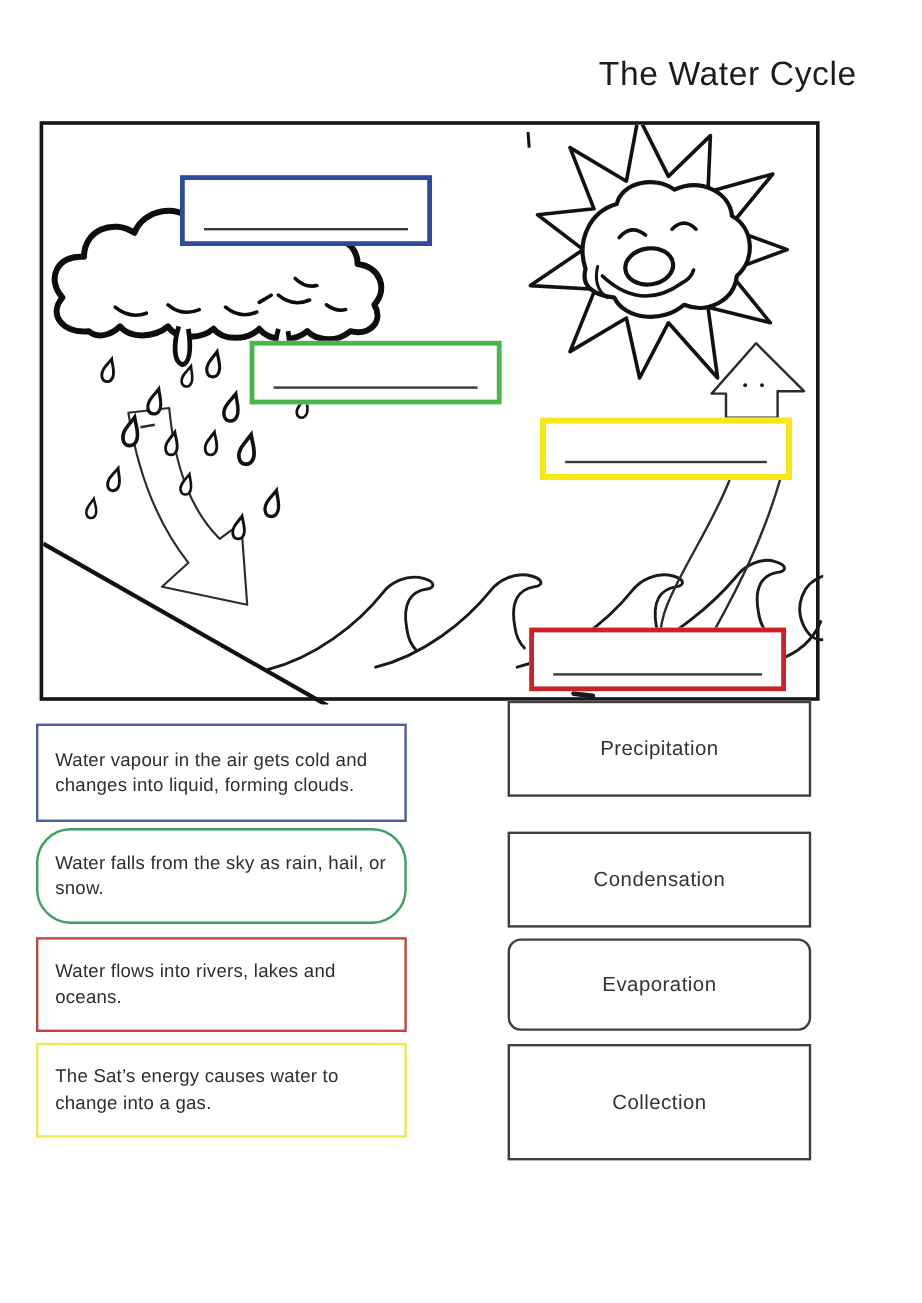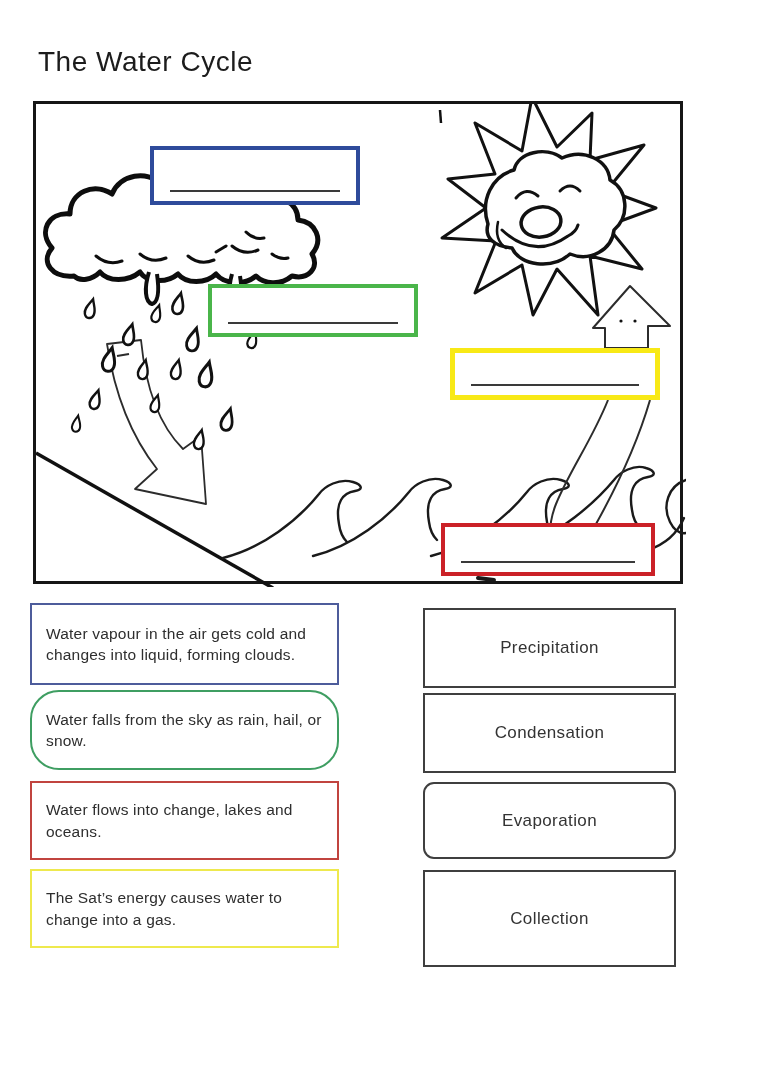--- a/index.html
+++ b/index.html
@@ -1,21 +1,21 @@
 <!DOCTYPE html>
 <html><head>
 <meta charset="utf-8">
 <style>
   * { margin:0; padding:0; box-sizing:border-box; }
   html,body { background:#fff; }
   body { font-family:"Liberation Sans", sans-serif; }
   .page { position:relative; width:768px; height:1086px; background:#fff; overflow:hidden; }
 
-  .title { position:absolute; top:46px; left:0; width:714px; text-align:left;
-           font-size:28px; font-weight:500; letter-spacing:.5px; color:#1c1c1c;padding-left:38px; }
+  .title { position:absolute; top:46px; left:0; width:714px; text-align:right;
+           font-size:28px; font-weight:500; letter-spacing:.5px; color:#1c1c1c; }
 
   .frame { position:absolute; left:33px; top:101px; width:650px; height:483px;
            border:3px solid #161616; background:#fff; }
   .frame svg { position:absolute; left:0; top:0; }
 
   .dbox { position:absolute; background:#fff; border:4px solid; }
   .dbox .line { position:absolute; bottom:9px; left:8%; width:84%; border-bottom:2px solid #3a3a3a; }
 
   .desc { position:absolute; left:30px; width:309px; background:#fff; border:2px solid;
           display:flex; align-items:center; padding:2px 8px 2px 14px;
@@ -127,27 +127,27 @@
 
   <section>
 
     <div class="desc" style="top: 603px; height: 82px; border-color: rgb(77, 92, 155);">
       <span>Water vapour in the air gets cold and changes into liquid, forming clouds.</span>
     </div>
     <div class="desc" style="top: 690px; height: 80px; border-color: rgb(63, 158, 98); border-radius: 29px;">
       <span>Water falls from the sky as rain, hail, or snow.</span>
     </div>
     <div class="desc" style="top: 781px; height: 79px; border-color: rgb(193, 68, 63);">
-      <span>Water flows into change, lakes and oceans.</span>
+      <span>Water flows into rivers, lakes and oceans.</span>
     </div>
     <div class="desc" style="top: 869px; height: 79px; border-color: rgb(238, 233, 78);">
       <span>The Sat’s energy causes water to change into a gas.</span>
     </div>
 
-    <div class="term" style="top: 608px; height: 80px; border-color: rgb(63, 63, 63);">
+    <div class="term" style="top: 584px; height: 80px; border-color: rgb(63, 63, 63);">
       <span>Precipitation</span>
     </div>
     <div class="term" style="top: 693px; height: 80px; border-color: rgb(63, 63, 63);">
       <span>Condensation</span>
     </div>
     <div class="term" style="top: 782px; height: 77px; border-color: rgb(63, 63, 63); border-radius: 11px;">
       <span>Evaporation</span>
     </div>
     <div class="term" style="top: 870px; height: 97px; border-color: rgb(63, 63, 63);">
       <span>Collection</span>

